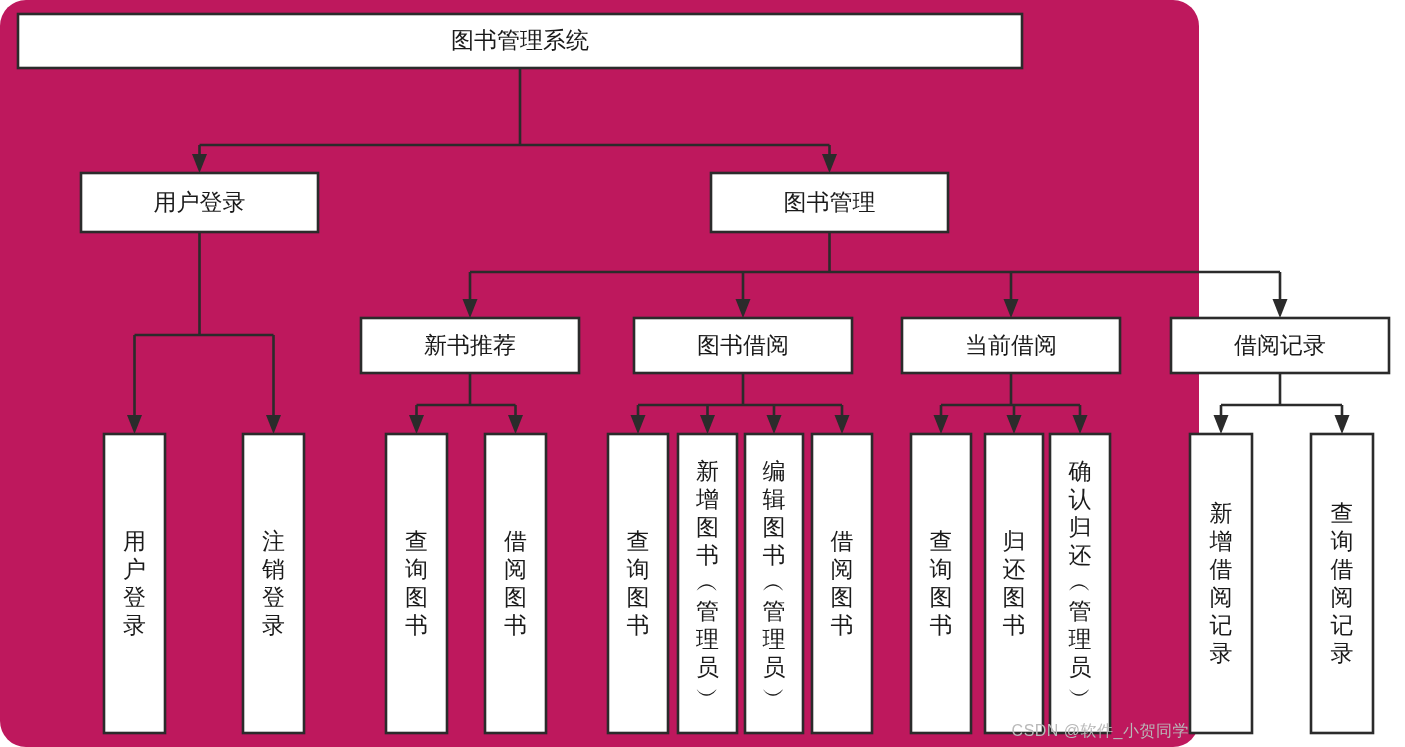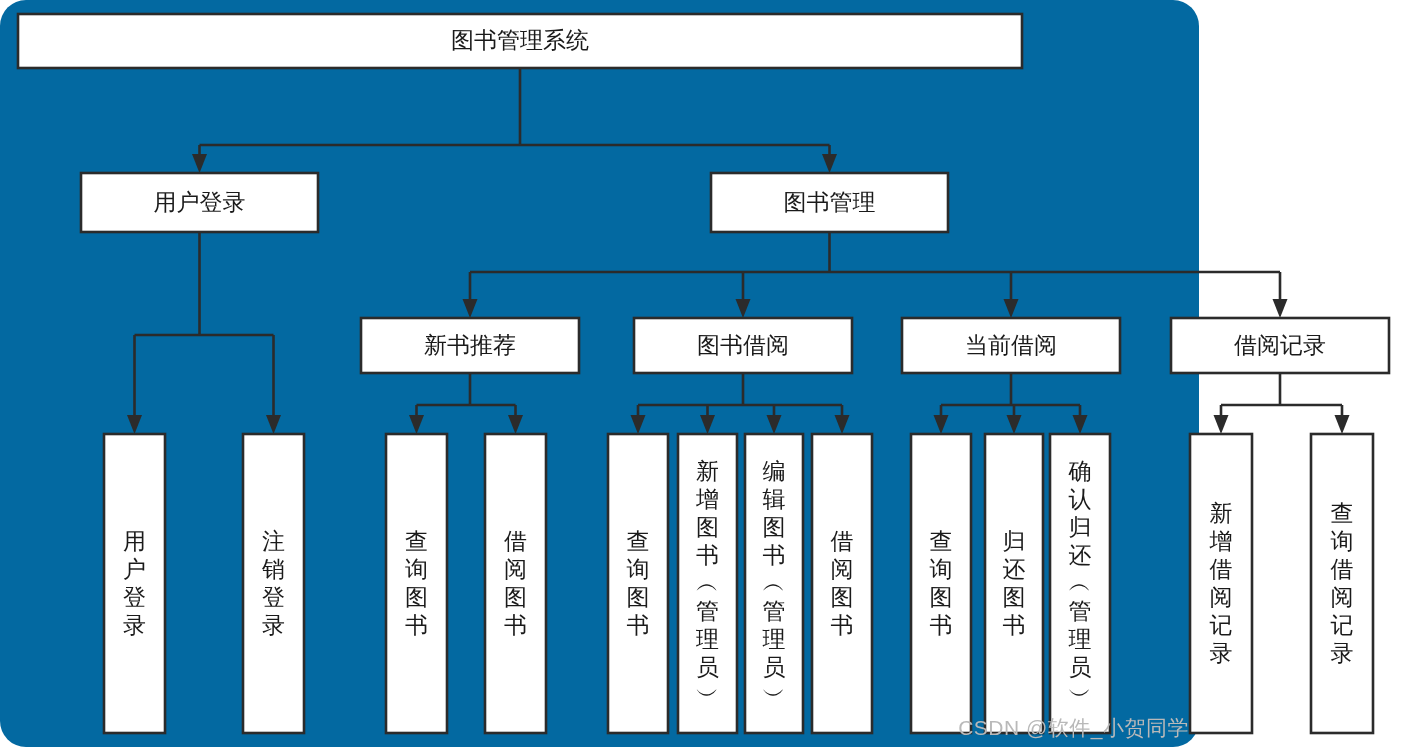--- a/index.html
+++ b/index.html
@@ -10,21 +10,21 @@
   body {
     width: 1405px;
     height: 747px;
     font-family: "Liberation Sans", sans-serif;
     overflow: hidden;
   }
   #chart-root {
     position: relative;
     width: 1199px;
     height: 747px;
-    background: #0369a1;
+    background: #be185d;
     border-radius: 26px;
   }
   svg#flowchart {
     display: block;
     width: 1405px;
     height: 747px;
   }
   .node-box {
     fill: #ffffff;
     stroke: #2b2b2b;
@@ -51,21 +51,21 @@
   }
   .arrow-head {
     fill: #2b2b2b;
     stroke: none;
   }
   .watermark {
     position: absolute;
     right: 10px;
     bottom: 5px;
     font-family: "Liberation Sans", sans-serif;
-    font-size: 21px;
+    font-size: 16px;
     color: #b9b9b9;
     letter-spacing: 0.5px;
     white-space: nowrap;
     user-select: none;
   }
 </style>
 </head>
 <body>
 
 <div id="chart-root">

